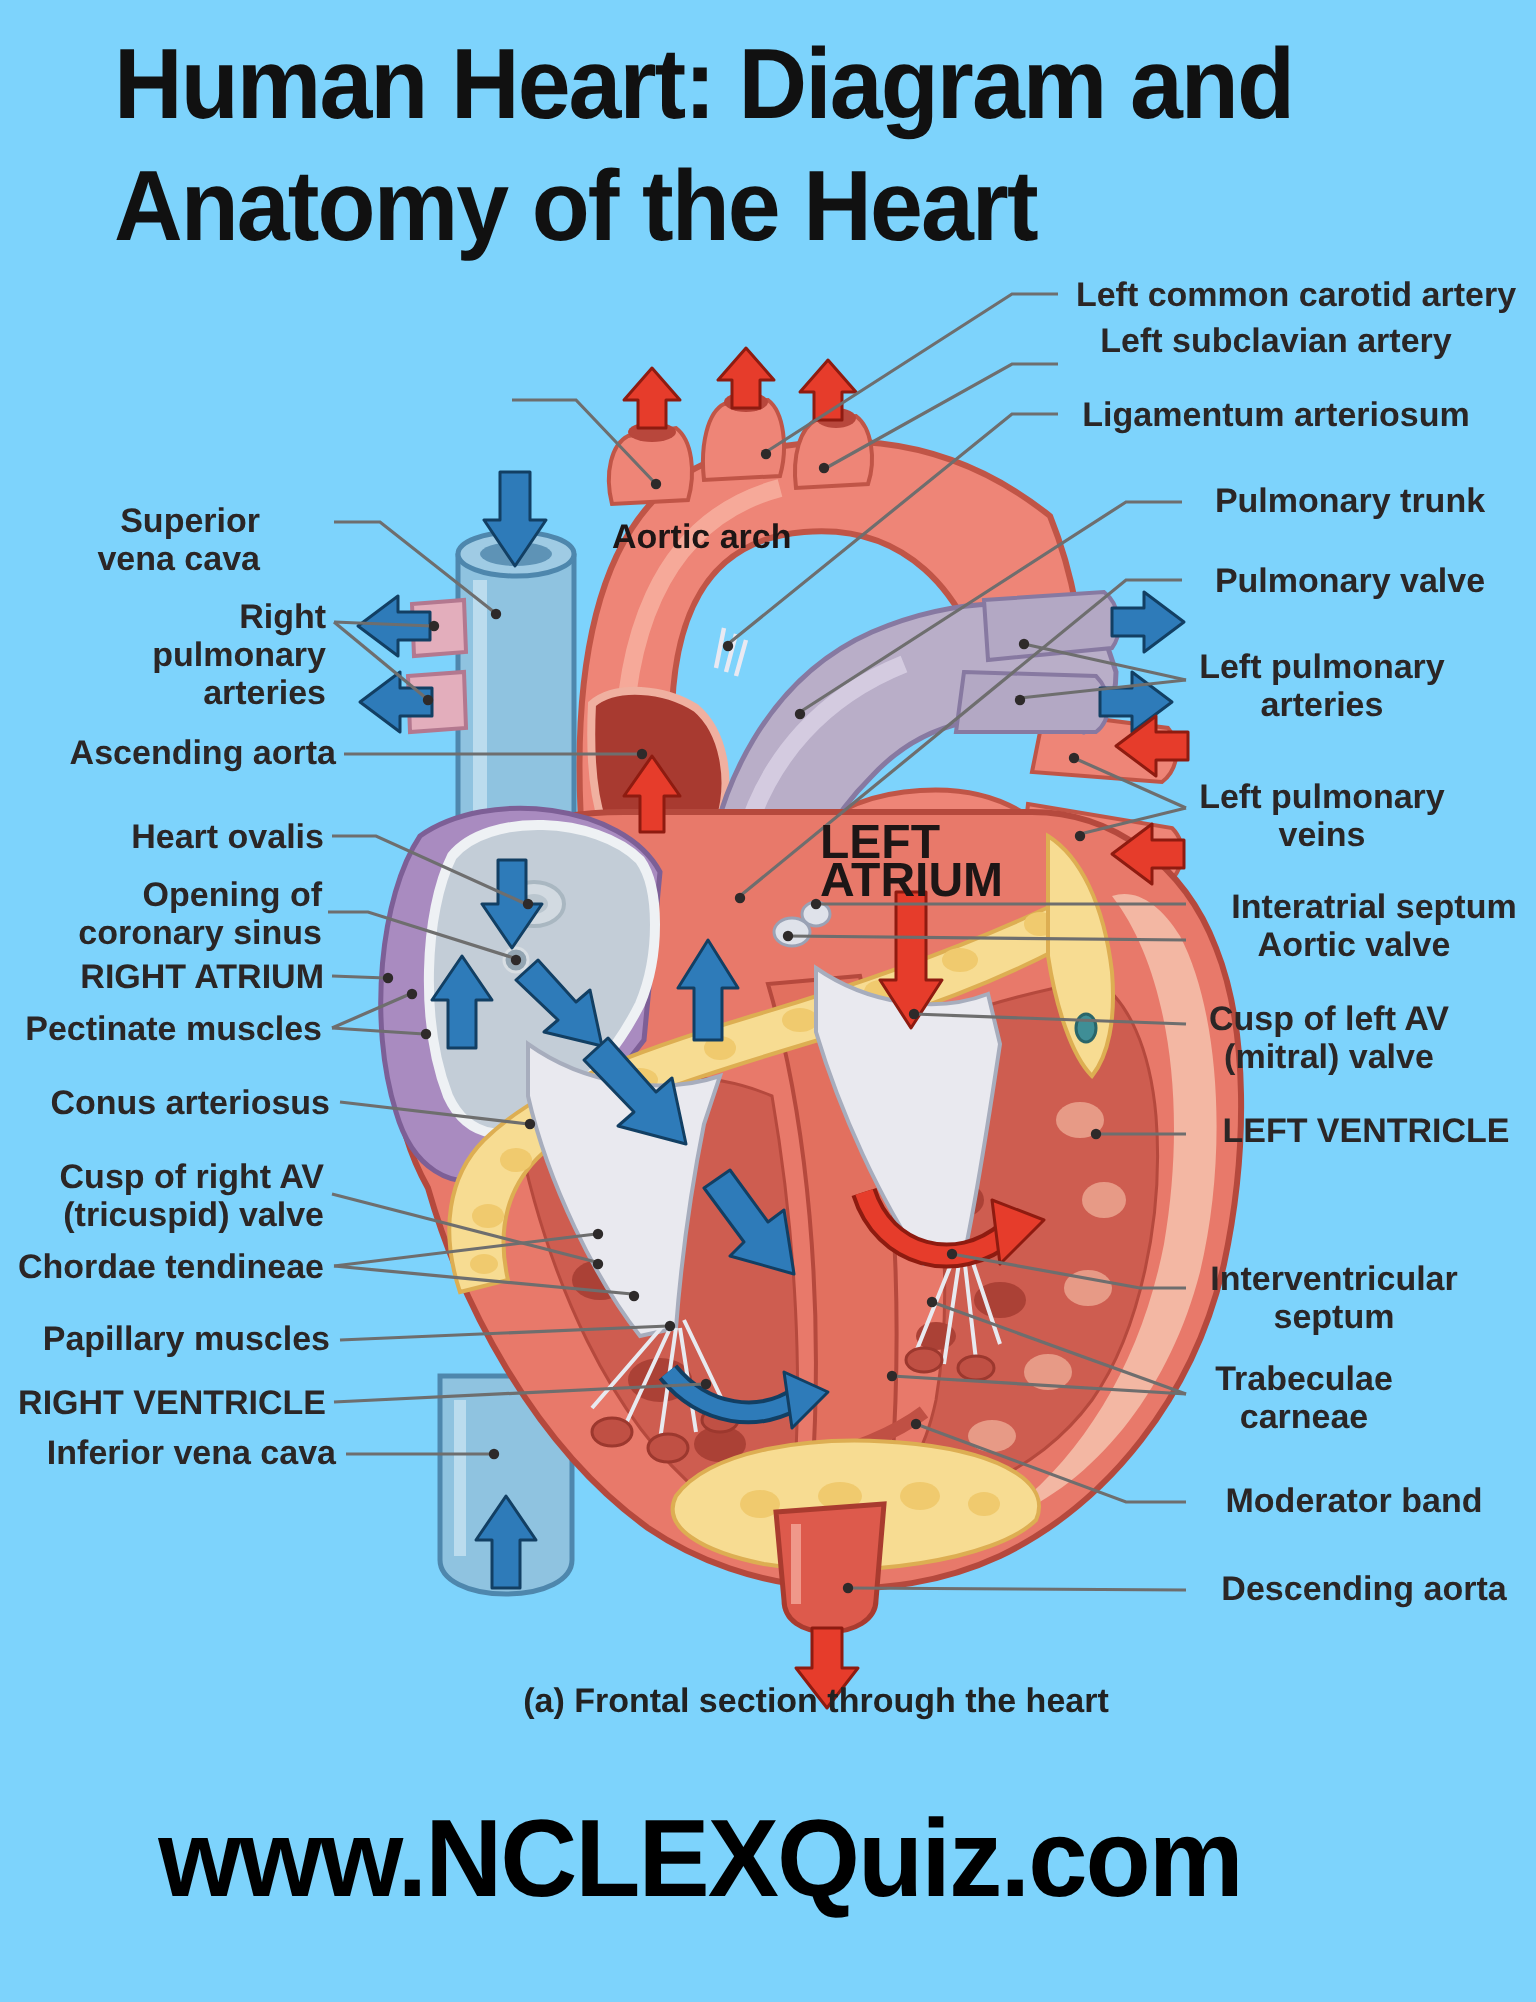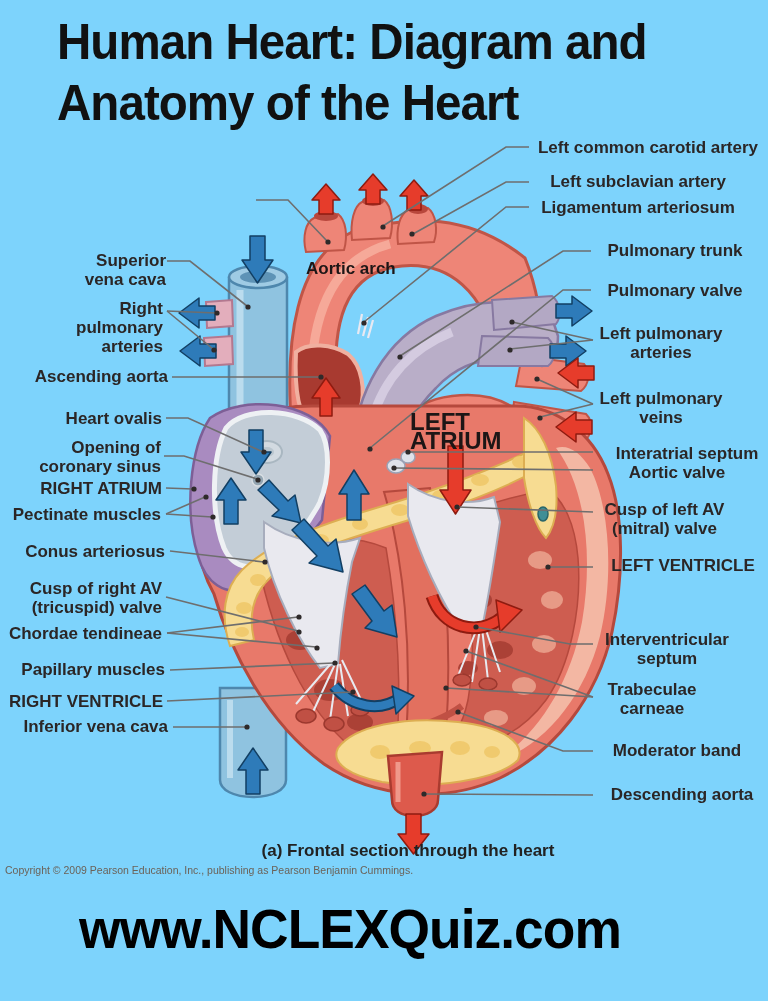--- a/index.html
+++ b/index.html
@@ -262,49 +262,48 @@
           <circle cx="548" cy="567" r="2.6"></circle>
         <circle cx="476" cy="627" r="2.6"></circle>
           <circle cx="466" cy="651" r="2.6"></circle>
         <circle cx="446" cy="688" r="2.6"></circle>
           <circle cx="458" cy="712" r="2.6"></circle>
         <circle cx="424" cy="794" r="2.6"></circle>
       </g>
     </g>
   </svg>
 
-  <div class="lbl L" style="top:251px;right:602px;width:100px">Superior vena cava</div>
+  <div class="lbl L" style="top:251px;right:638px;width:100px">Superior vena cava</div>
   <div class="lbl L" style="top:299px;right:605px;width:105px">Right pulmonary arteries</div>
   <div class="lbl L" style="top:367px;right:600px;width:160px">Ascending aorta</div>
   <div class="lbl L" style="top:409px;right:606px;width:120px">Heart ovalis</div>
   <div class="lbl L" style="top:438px;right:607px;width:135px">Opening of coronary sinus</div>
   <div class="lbl L" style="top:479px;right:606px;width:160px">RIGHT ATRIUM</div>
   <div class="lbl L" style="top:505px;right:607px;width:170px">Pectinate muscles</div>
   <div class="lbl L" style="top:542px;right:603px;width:160px">Conus arteriosus</div>
   <div class="lbl L" style="top:579px;right:606px;width:150px">Cusp of right AV (tricuspid) valve</div>
   <div class="lbl L" style="top:624px;right:606px;width:175px">Chordae tendineae</div>
   <div class="lbl L" style="top:660px;right:603px;width:165px">Papillary muscles</div>
   <div class="lbl L" style="top:692px;right:605px;width:175px">RIGHT VENTRICLE</div>
   <div class="lbl L" style="top:717px;right:600px;width:170px">Inferior vena cava</div>
 
   <div class="lbl R" style="top:138px;left:533px;width:230px">Left common carotid artery</div>
-  <div class="lbl R" style="top:172px;left:533px;width:210px">Left subclavian artery</div>
+  <div class="lbl R" style="top:161px;left:533px;width:210px">Left subclavian artery</div>
   <div class="lbl R" style="top:198px;left:533px;width:210px">Ligamentum arteriosum</div>
   <div class="lbl R" style="top:241px;left:595px;width:160px">Pulmonary trunk</div>
   <div class="lbl R" style="top:281px;left:595px;width:160px">Pulmonary valve</div>
   <div class="lbl R" style="top:324px;left:597px;width:128px">Left pulmonary arteries</div>
   <div class="lbl R" style="top:389px;left:597px;width:128px">Left pulmonary veins</div>
   <div class="lbl R" style="top:444px;left:597px;width:180px">Interatrial septum</div>
   <div class="lbl R" style="top:463px;left:597px;width:160px">Aortic valve</div>
   <div class="lbl R" style="top:500px;left:597px;width:135px">Cusp of left AV (mitral) valve</div>
   <div class="lbl R" style="top:556px;left:598px;width:170px">LEFT VENTRICLE</div>
   <div class="lbl R" style="top:630px;left:597px;width:140px">Interventricular septum</div>
   <div class="lbl R" style="top:680px;left:597px;width:110px">Trabeculae carneae</div>
   <div class="lbl R" style="top:741px;left:597px;width:160px">Moderator band</div>
   <div class="lbl R" style="top:785px;left:597px;width:170px">Descending aorta</div>
 
   <div class="inline-lbl" style="top:259px;left:306px;width:130px">Aortic arch</div>
   <div class="inline-lbl" style="top:412px;left:410px;width:110px;text-align:left;font-size:24px">LEFT ATRIUM</div>
 
   <div class="caption">(a) Frontal section through the heart</div>
-  <div class="copyright">Copyright © 2009 Pearson Education, Inc., publishing as Pearson Benjamin Cummings.</div>
   <div class="footer">www.NCLEXQuiz.com</div>
 </div>
 
 </body></html>

